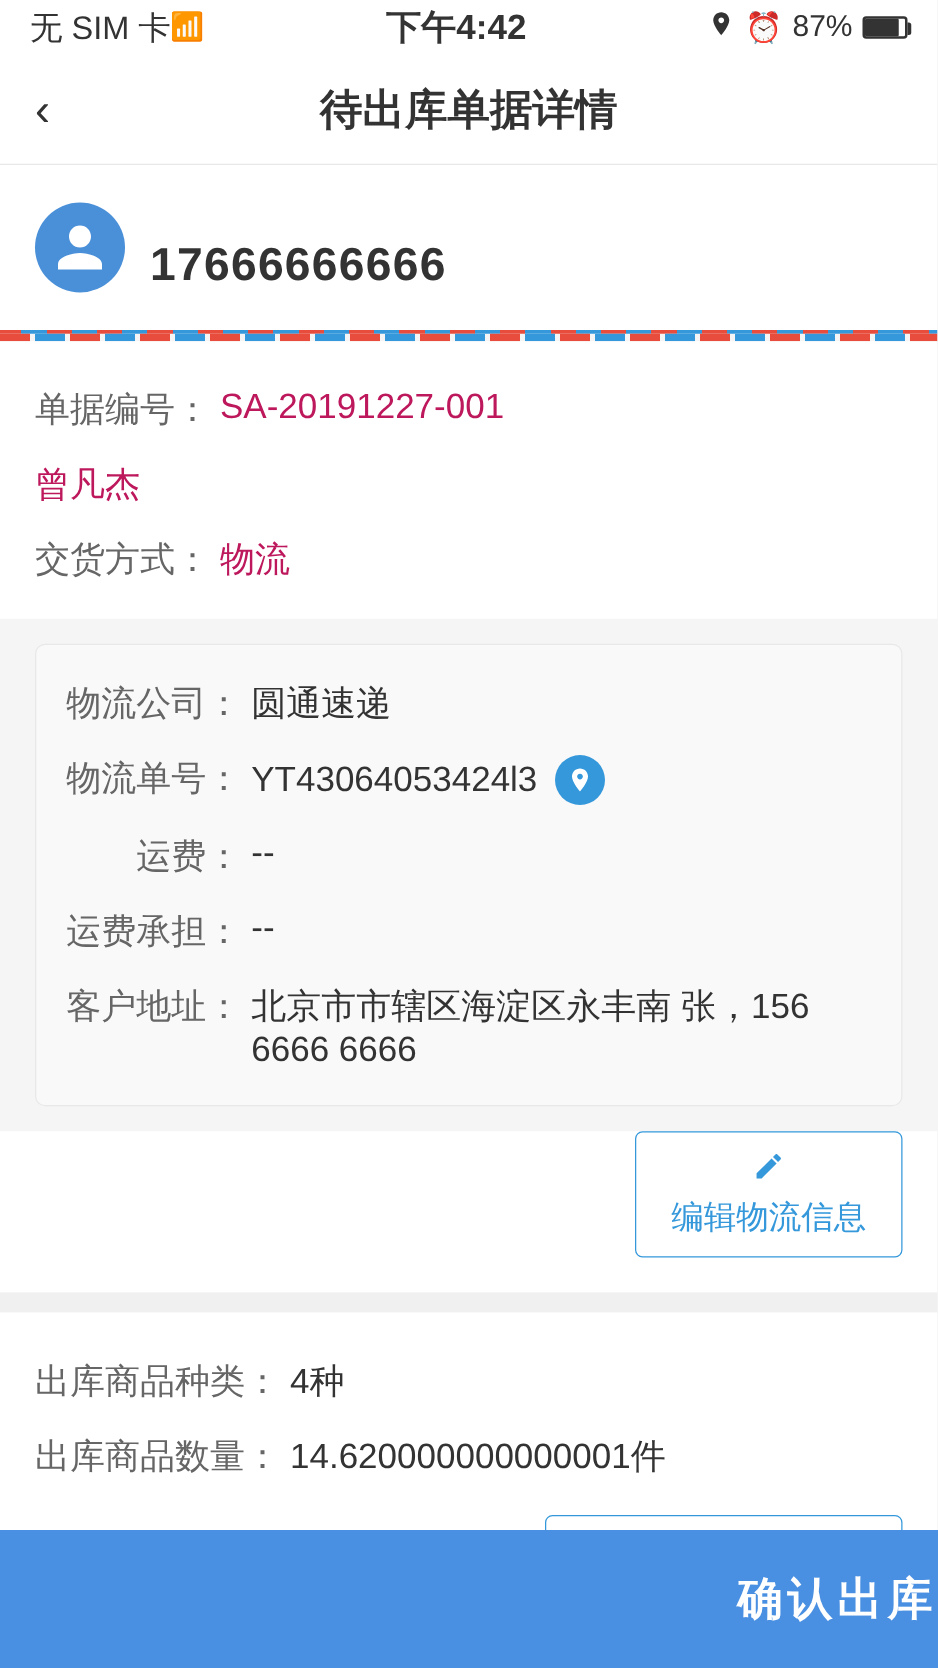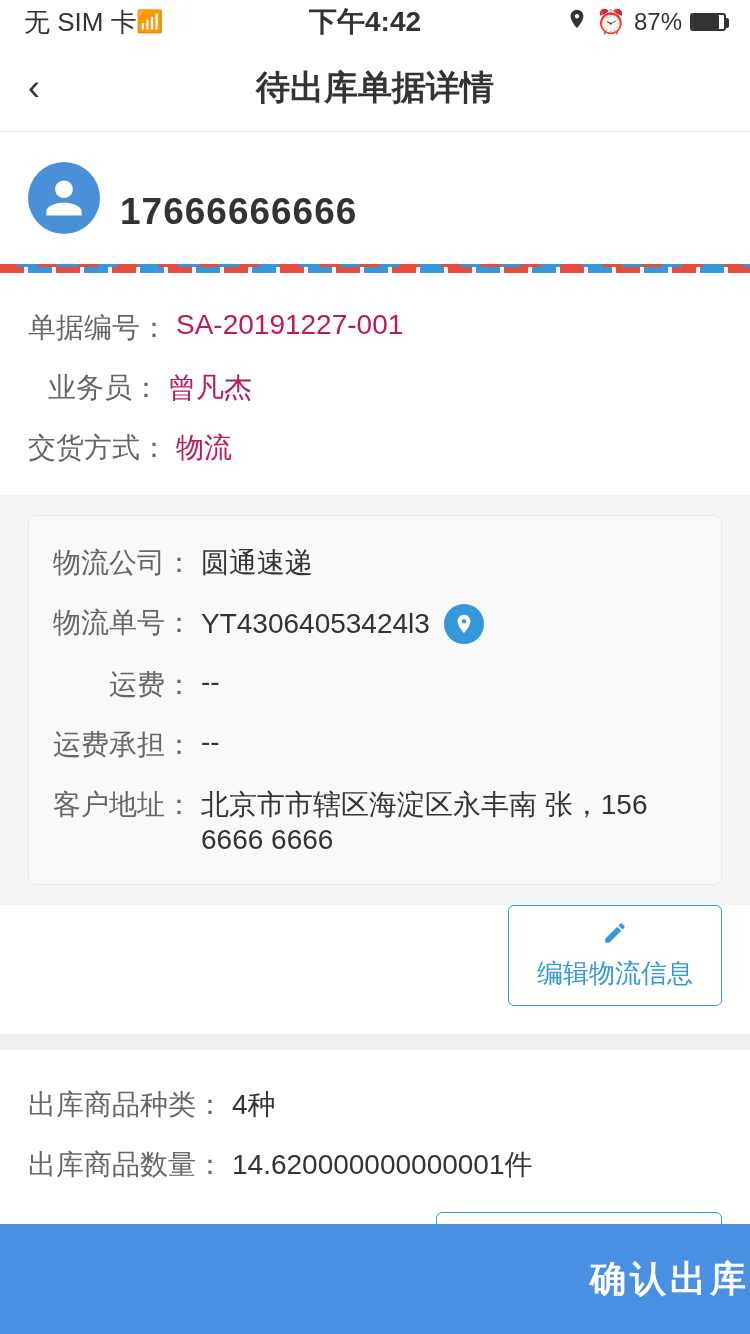--- a/index.html
+++ b/index.html
@@ -336,21 +336,20 @@
   </div>
 
   <div class="dashed-divider"></div>
 
   <div class="info-section">
     <div class="info-row">
       <span class="info-label">单据编号：</span>
       <span class="info-value">SA-20191227-001</span>
     </div>
     <div class="info-row">
-      <span class="info-label">业务员：</span>
       <span class="info-value">曾凡杰</span>
     </div>
     <div class="info-row">
       <span class="info-label">交货方式：</span>
       <span class="info-value">物流</span>
     </div>
   </div>
 
   <div class="logistics-card">
     <div class="logistics-row">

